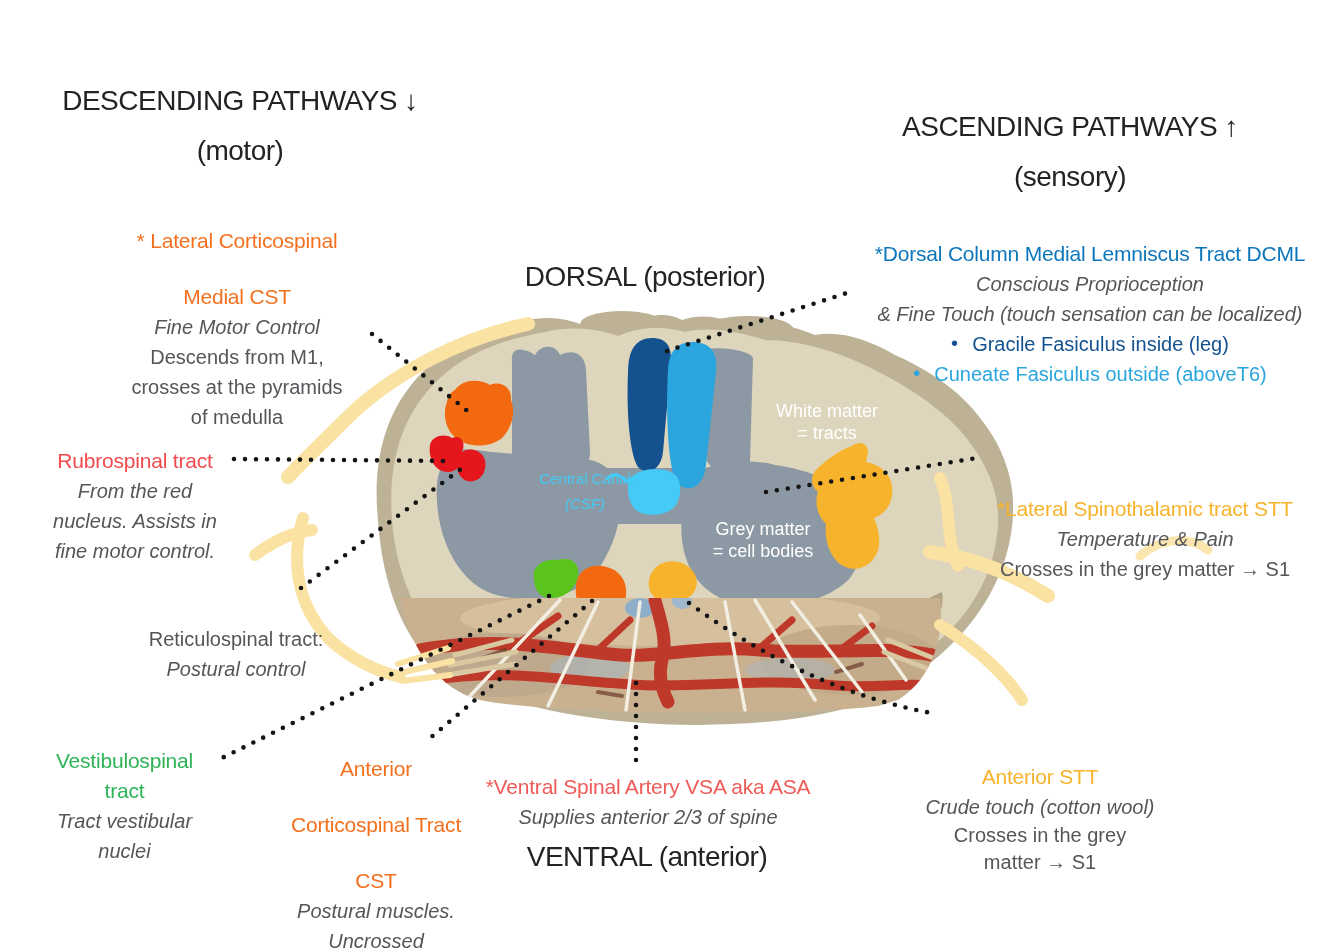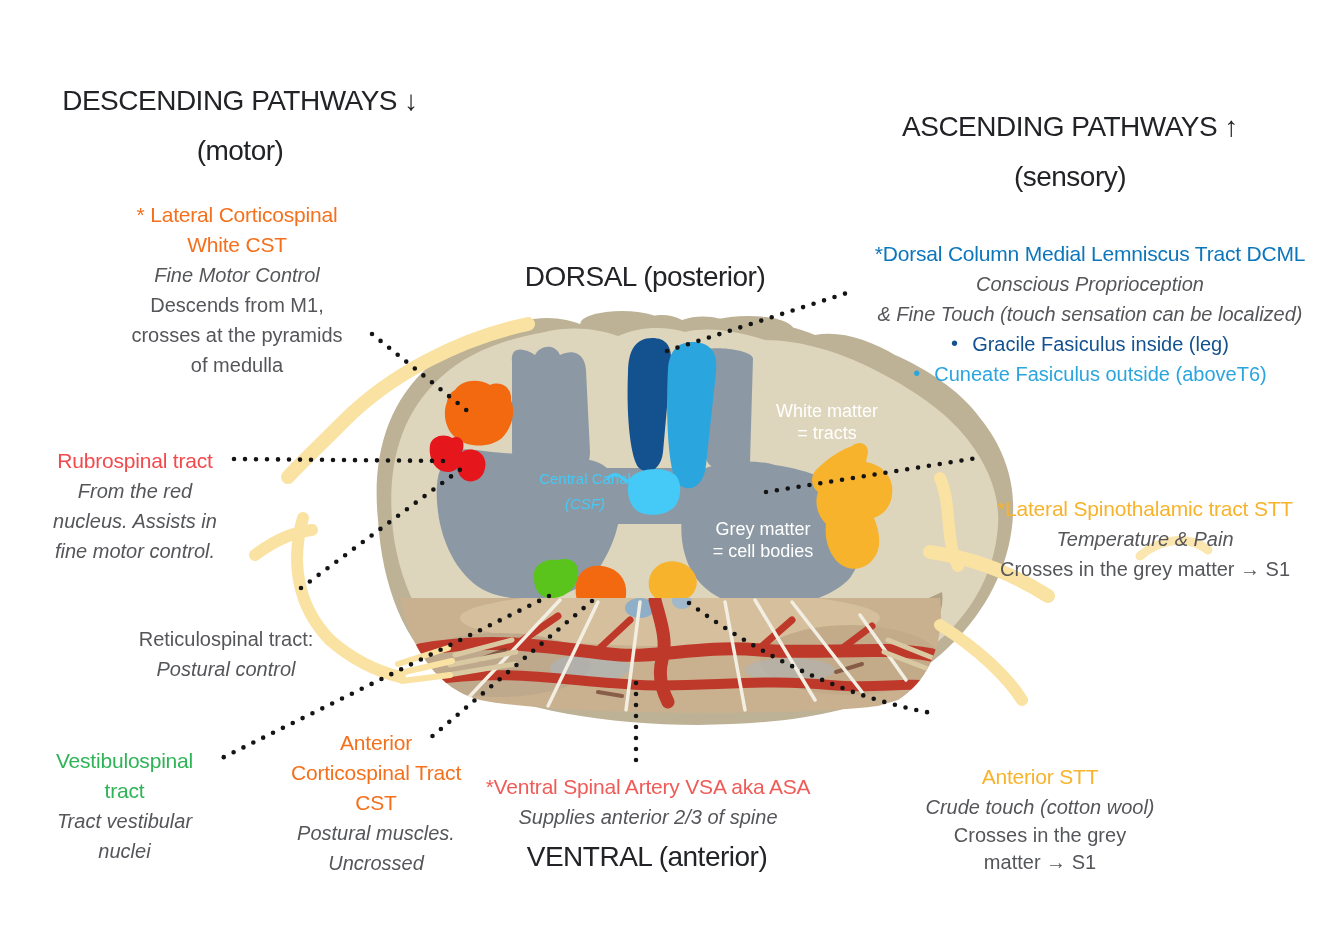--- a/index.html
+++ b/index.html
@@ -13,21 +13,21 @@
   }
   html,body{margin:0;padding:0;background:#fff;}
   #canvas{position:relative;width:1339px;height:948px;background:#fff;overflow:hidden;
           font-family:"Liberation Sans",sans-serif;}
   #art{position:absolute;left:0;top:0;}
   .txt{position:absolute;text-align:center;line-height:30px;font-size:20px;color:var(--body-ink);}
   .tl{white-space:nowrap;}
   .big{font-size:28px;line-height:34px;color:var(--title-ink);letter-spacing:-.5px;}
   .hd{font-size:21px;letter-spacing:-.2px;}
   .it{font-style:italic;}
-  .orange{color:var(--orange);}
+  .orange{color:var(--orange);margin-top:26px;}
   .redl{color:var(--red-label);}
   .salmon{color:var(--salmon);}
   .gold{color:var(--gold);margin-top:48px;}
   .green{color:var(--green-label);}
   .dcml{color:var(--dcml-blue);}
   .dkblue{color:var(--dark-blue);}
   .ltblue{color:var(--light-blue);}
   .canal{color:var(--canal-blue);}
   .white{color:#fff;font-size:18px;line-height:22px;}
   .canal-t{font-size:15px;line-height:25px;}
@@ -174,21 +174,21 @@
   <div class="txt" style="left:895px;top:110px;width:350px;">
     <div class="tl big">ASCENDING PATHWAYS ↑</div>
     <div class="tl big" style="margin-top:16px;">(sensory)</div>
   </div>
 
   <div class="txt big" style="left:510px;top:260px;width:270px;">DORSAL (posterior)</div>
   <div class="txt big" style="left:512px;top:840px;width:270px;">VENTRAL (anterior)</div>
 
   <div class="txt" style="left:87px;top:200px;width:300px;">
     <div class="tl hd orange">* Lateral Corticospinal</div>
-    <div class="tl hd orange">White CST</div>
+    <div class="tl hd orange">Medial CST</div>
     <div class="tl it">Fine Motor Control</div>
     <div class="tl">Descends from M1,</div>
     <div class="tl">crosses at the pyramids</div>
     <div class="tl">of medulla</div>
   </div>
 
   <div class="txt" style="left:855px;top:239px;width:470px;">
     <div class="tl hd dcml">*Dorsal Column Medial Lemniscus Tract DCML</div>
     <div class="tl it">Conscious Proprioception</div>
     <div class="tl it">&amp; Fine  Touch (touch sensation can be localized)</div>
@@ -202,21 +202,21 @@
     <div class="tl it">nucleus. Assists in</div>
     <div class="tl it">fine motor control.</div>
   </div>
 
   <div class="txt" style="left:955px;top:446px;width:380px;">
     <div class="tl hd gold">*Lateral Spinothalamic tract STT</div>
     <div class="tl it">Temperature &amp; Pain</div>
     <div class="tl">Crosses in the grey matter → S1</div>
   </div>
 
-  <div class="txt" style="left:118px;top:624px;width:216px;text-align:center;">
+  <div class="txt" style="left:128px;top:624px;width:216px;text-align:center;">
     <div class="tl">Reticulospinal tract:</div>
     <div class="tl it">Postural control</div>
   </div>
 
   <div class="txt" style="left:32px;top:746px;width:185px;">
     <div class="tl hd green">Vestibulospinal</div>
     <div class="tl hd green">tract</div>
     <div class="tl it">Tract vestibular</div>
     <div class="tl it">nuclei</div>
   </div>

